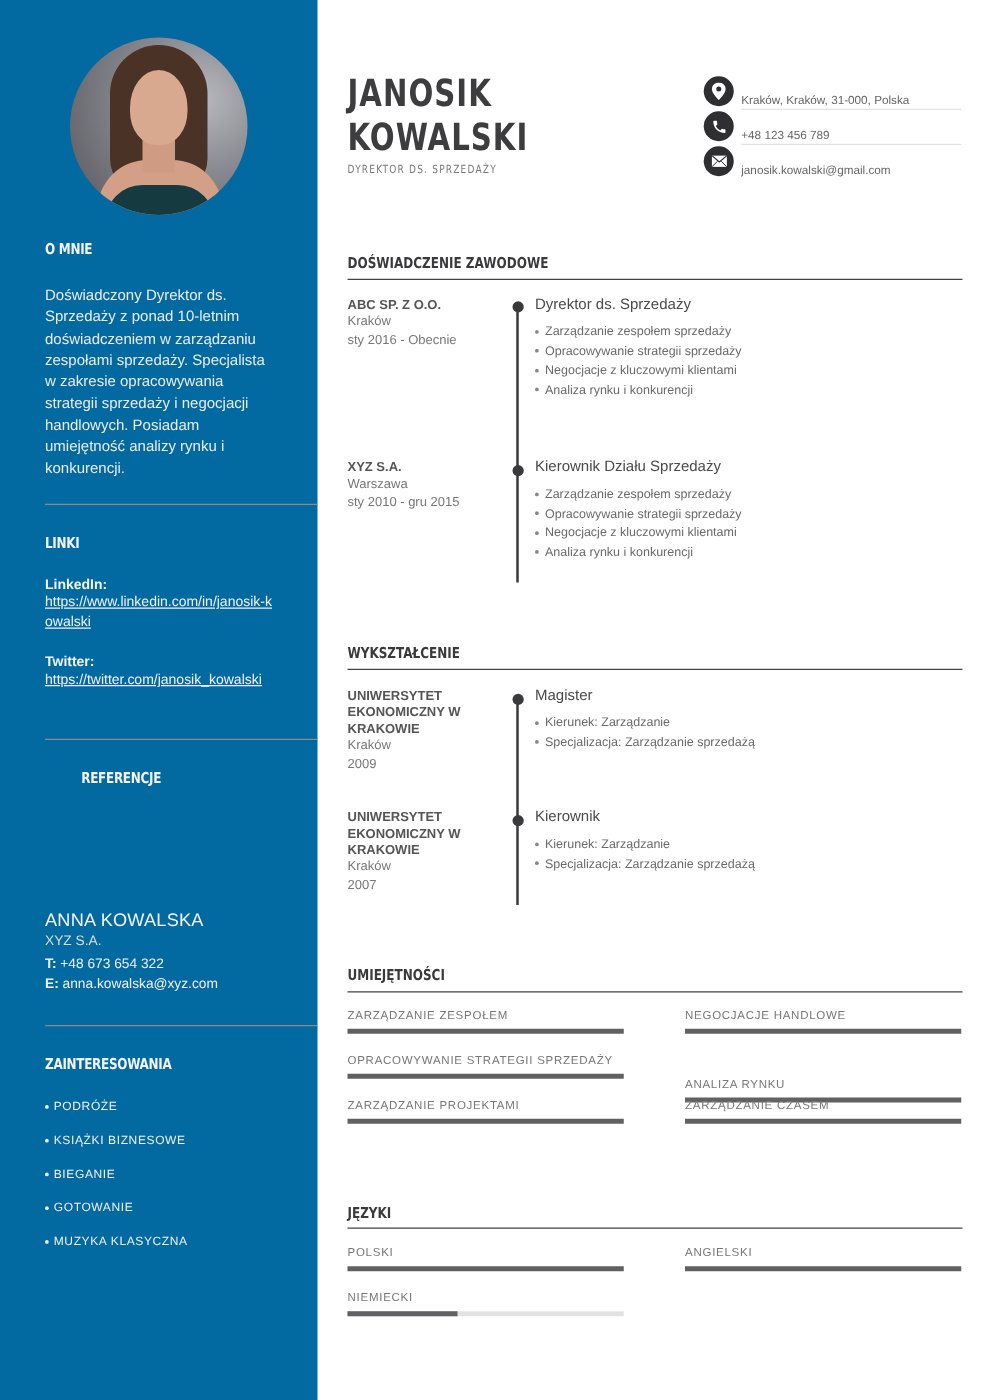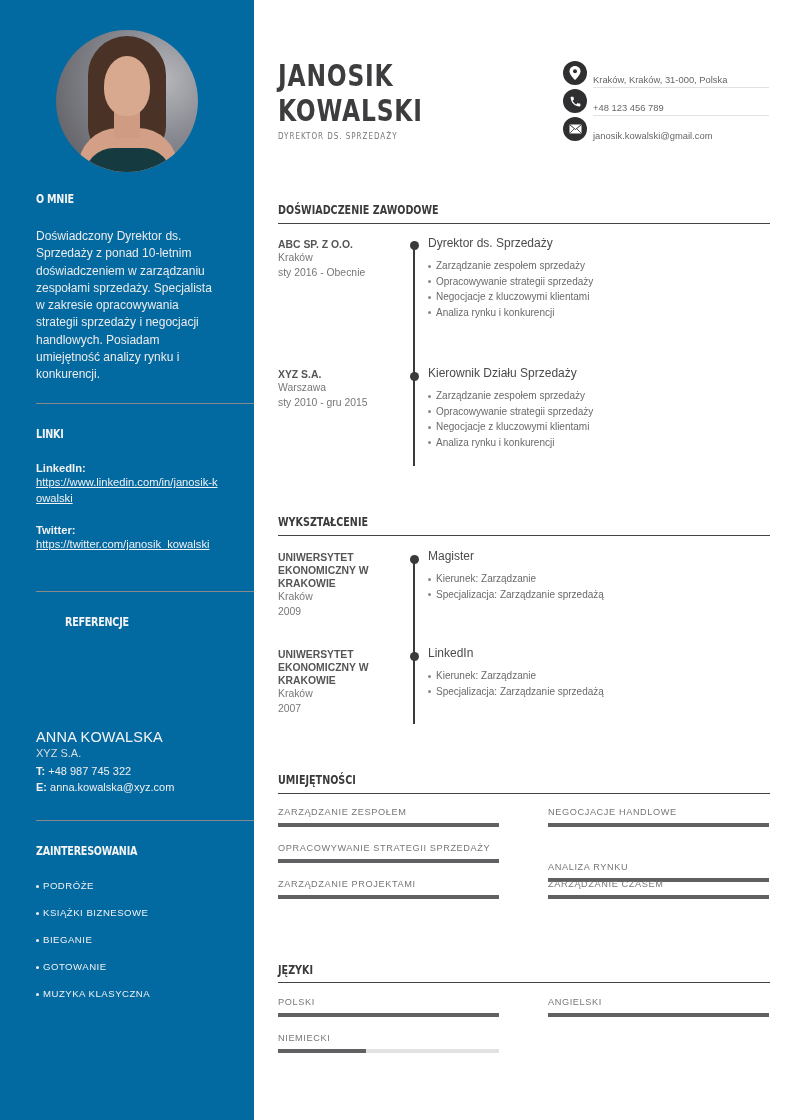--- a/index.html
+++ b/index.html
@@ -130,21 +130,21 @@
     <a class="link-url">https://www.linkedin.com/in/janosik-kowalski</a>
   </div>
   <div class="sb-divider" style="top:591px;"></div>
 
   <div class="sb-section" style="top:615px;padding-left:29px;">
     <div class="sb-title">REFERENCJE</div>
   </div>
   <div class="sb-section" style="top:729px;">
     <div class="ref-name">ANNA KOWALSKA</div>
     <div class="ref-company">XYZ S.A.</div>
-    <div class="ref-line" style="margin-top:4px;"><b>T:</b> <span>+48 987 745 322</span></div>
+    <div class="ref-line" style="margin-top:4px;"><b>T:</b> <span>+48 673 654 322</span></div>
     <div class="ref-line"><b>E:</b> <span>anna.kowalska@xyz.com</span></div>
   </div>
   <div class="sb-divider" style="top:820px;"></div>
 
   <div class="sb-section" style="top:844px;">
     <div class="sb-title">ZAINTERESOWANIA</div>
   </div>
   <div class="sb-section" style="top:878px;">
     <div class="interest"><span class="dot"></span><span>PODRÓŻE</span></div>
     <div class="interest"><span class="dot"></span><span>KSIĄŻKI BIZNESOWE</span></div>
@@ -254,21 +254,21 @@
   <div class="tl-org">
     <div>UNIWERSYTET</div>
     <div>EKONOMICZNY W</div>
     <div>KRAKOWIE</div>
   </div>
   <div class="tl-sub">Kraków</div>
   <div class="tl-sub">2007</div>
 </div>
 <div class="tl-dot" style="top:652px;"></div>
 <div class="tl-right" style="top:646px;">
-  <div class="tl-role">LinkedIn</div>
+  <div class="tl-role">Kierownik</div>
   <div class="tl-bullets">
     <div class="tl-bullet"><span class="b"></span><span>Kierunek: Zarządzanie</span></div>
     <div class="tl-bullet"><span class="b"></span><span>Specjalizacja: Zarządzanie sprzedażą</span></div>
   </div>
 </div>
 
 <div class="sec-title" style="top:773px;">UMIEJĘTNOŚCI</div>
 <div class="sec-line" style="top:793px;"></div>
 
 <div class="skill" style="left:278px; top:807px;">

